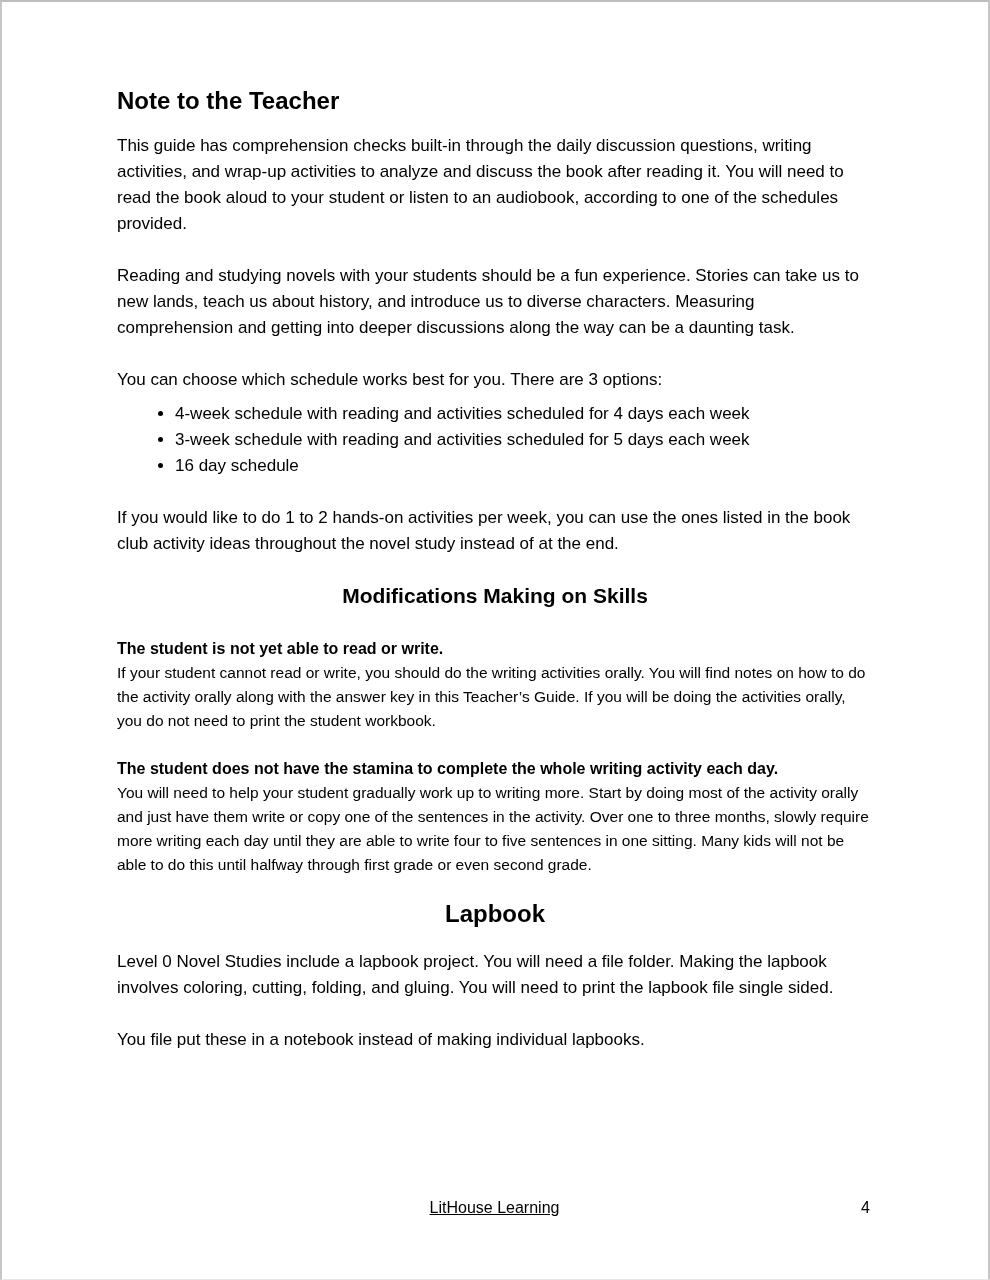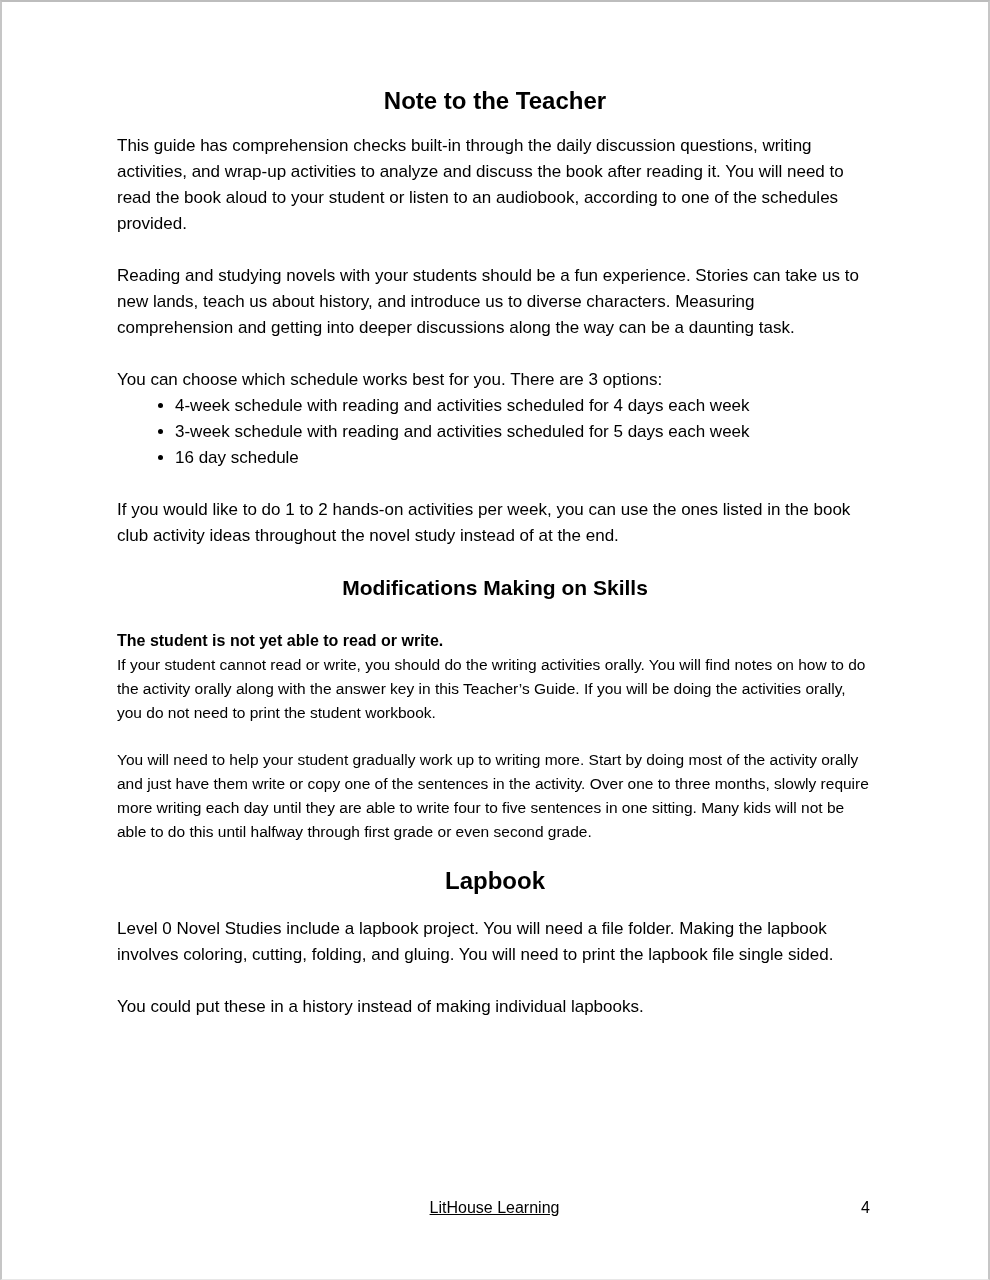--- a/index.html
+++ b/index.html
@@ -24,30 +24,30 @@
     border-bottom: 1px solid #e7e7e7;
     background: #ffffff;
   }
   .content {
     padding: 84px 115px 0 115px;
   }
   h1.doc-title {
     font-size: 24px;
     line-height: 30px;
     font-weight: bold;
-    text-align: center;
+    text-align: left;
     margin: 0 0 17px 0;
   }
   p.body-text {
     font-size: 17px;
     line-height: 26px;
     margin: 0 0 26px 0;
   }
   p.body-text.no-gap {
-    margin-bottom: 0;
+    margin-bottom: 8px;
   }
   ul.options {
     margin: 0 0 26px 0;
     padding-left: 58px;
     list-style-type: disc;
   }
   ul.options li {
     font-size: 17px;
     line-height: 26px;
   }
@@ -115,27 +115,28 @@
       <li>16 day schedule</li>
     </ul>
 
     <p class="body-text">If you would like to do 1 to 2 hands-on activities per week, you can use the ones listed in the book club activity ideas throughout the novel study instead of at the end.</p>
 
     <h2 class="section-heading">Modifications Making on Skills</h2>
 
     <p class="subhead">The student is not yet able to read or write.</p>
     <p class="subbody">If your student cannot read or write, you should do the writing activities orally. You will find notes on how to do the activity orally along with the answer key in this Teacher’s Guide. If you will be doing the activities orally, you do not need to print the student workbook.</p>
 
+    <p class="subhead narrow">The student does not have the stamina to complete the whole writing activity each day.</p>
     <p class="subbody">You will need to help your student gradually work up to writing more. Start by doing most of the activity orally and just have them write or copy one of the sentences in the activity. Over one to three months, slowly require more writing each day until they are able to write four to five sentences in one sitting. Many kids will not be able to do this until halfway through first grade or even second grade.</p>
 
     <h2 class="section-heading-lg">Lapbook</h2>
 
     <p class="body-text">Level 0 Novel Studies include a lapbook project. You will need a file folder. Making the lapbook involves coloring, cutting, folding, and gluing. You will need to print the lapbook file single sided.</p>
 
-    <p class="body-text">You could put these in a history instead of making individual lapbooks.</p>
+    <p class="body-text">You file put these in a notebook instead of making individual lapbooks.</p>
 
   </div>
 
   <div class="footer">
     <span>LitHouse Learning</span>
     <span class="page-num">4</span>
   </div>
 </div>
 
 </body></html>

